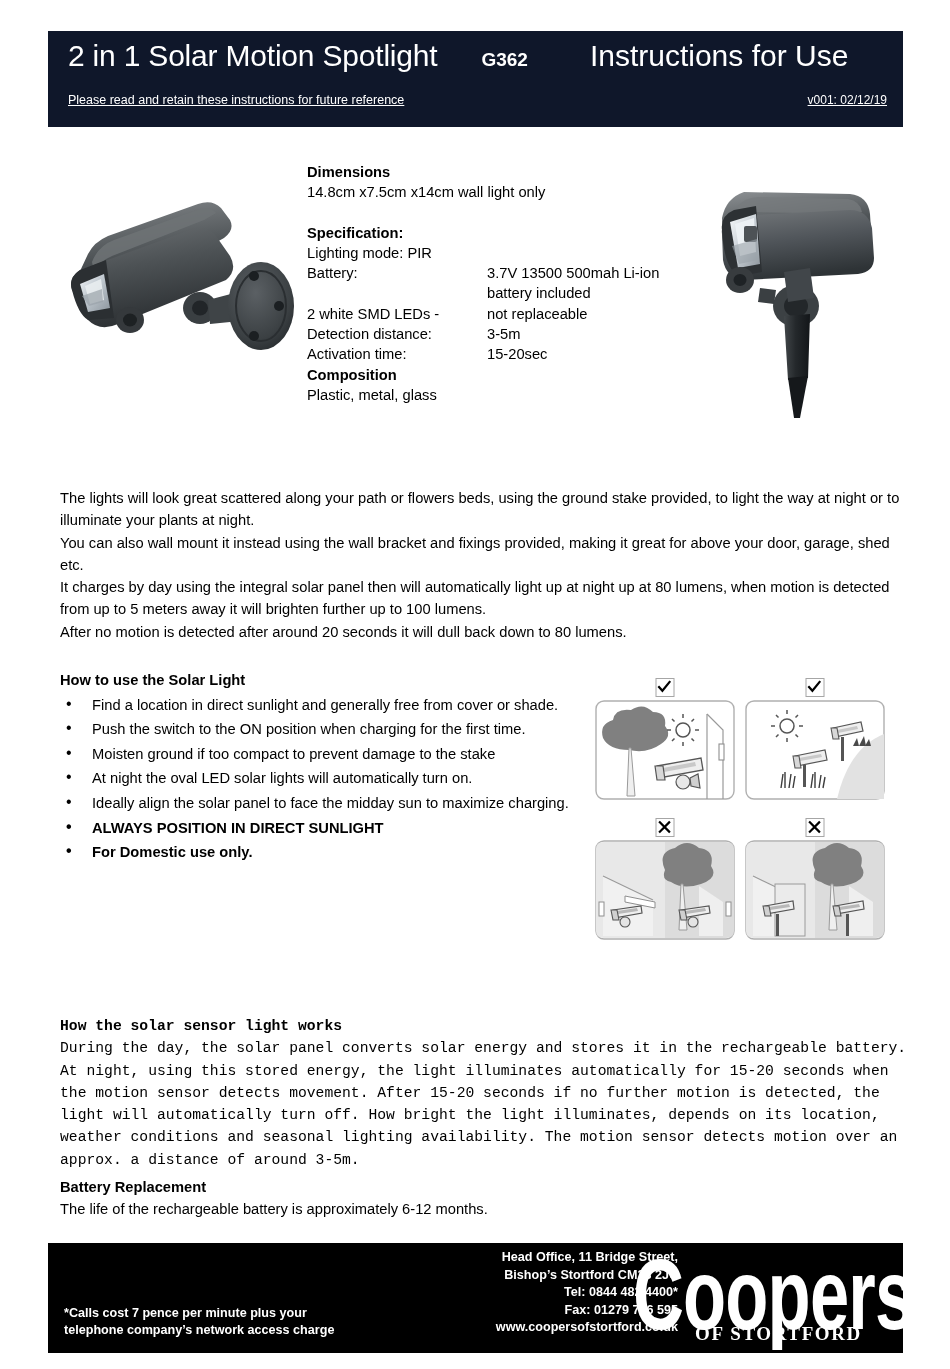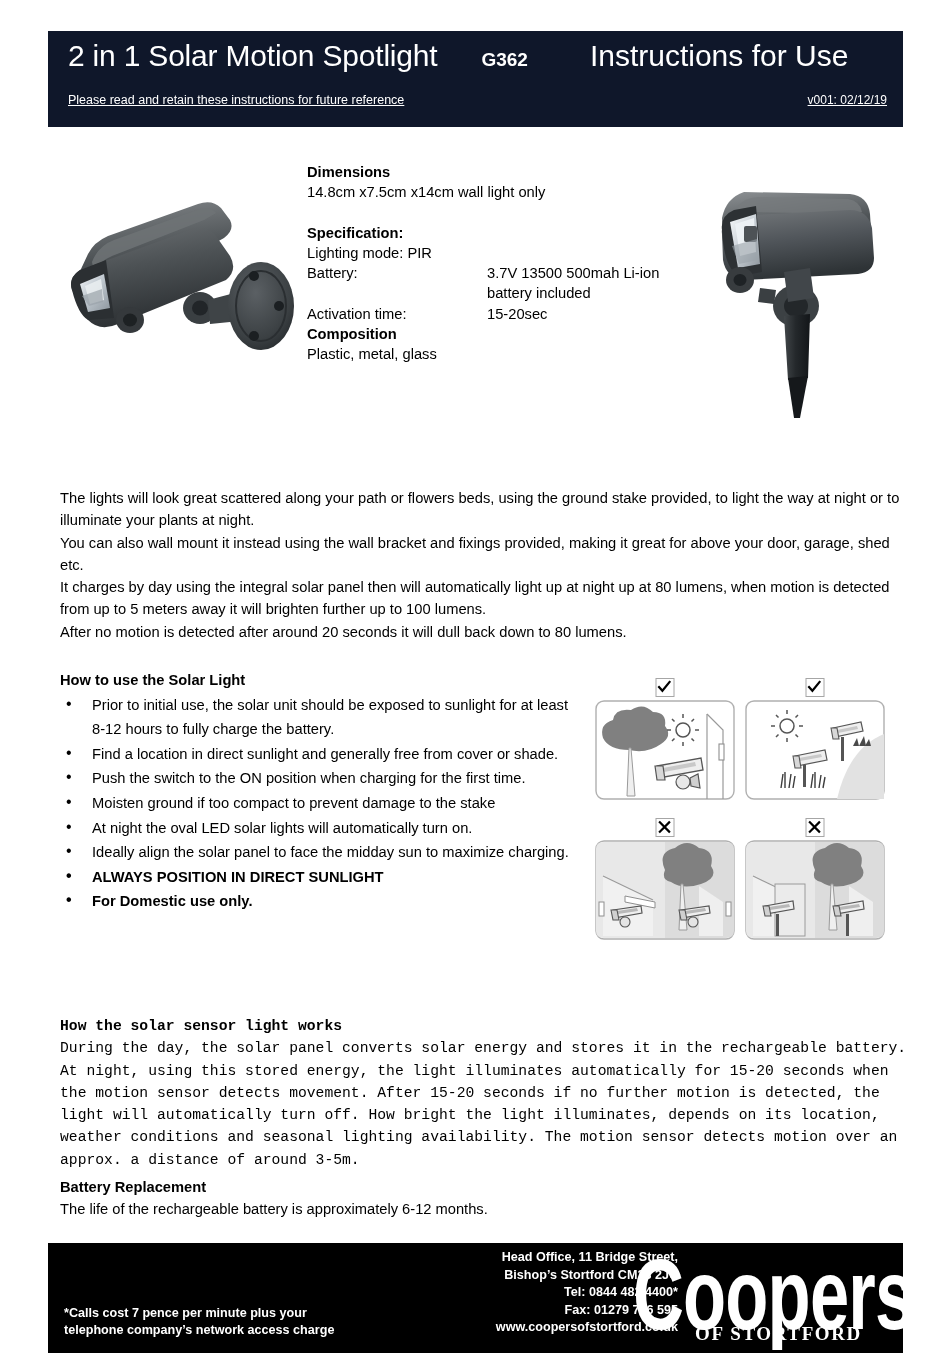--- a/index.html
+++ b/index.html
@@ -411,38 +411,45 @@
   <div>Lighting mode:  PIR</div>
   <div class="spec-row">
     <span class="spec-label">Battery:</span>
     <span class="spec-value">3.7V 13500 500mah Li-ion</span>
   </div>
   <div class="spec-row">
     <span class="spec-label"></span>
     <span class="spec-value">battery included</span>
   </div>
   <div class="spec-row">
+    <span class="spec-label">2 white SMD LEDs -</span>
+    <span class="spec-value">not replaceable</span>
+  </div>
+  <div class="spec-row">
+    <span class="spec-label">Detection distance:</span>
+    <span class="spec-value">3-5m</span>
+  </div>
+  <div class="spec-row">
     <span class="spec-label">Activation time:</span>
     <span class="spec-value">15-20sec</span>
   </div>
   <div class="spec-head">Composition</div>
   <div>Plastic, metal, glass</div>
 </div>
 
 <div class="intro-block">
   <p>The lights will look great scattered along your path or flowers beds, using the ground stake provided, to light the way at night or to illuminate your plants at night.</p>
   <p>You can also wall mount it instead using the wall bracket and fixings provided, making it great for above your door, garage, shed etc.</p>
   <p>It charges by day using the integral solar panel then will automatically light up at night up at 80 lumens, when motion is detected from up to 5 meters away it will brighten further up to 100 lumens.</p>
   <p>After no motion is detected after around 20 seconds it will dull back down to 80 lumens.</p>
 </div>
 
 <div class="howto-block">
   <div class="howto-title">How to use the Solar Light</div>
   <ul class="howto-list">
-    <li>Prior to initial use, the solar unit should be exposed to sunlight for at least 8-12 hours to fully charge the battery.</li>
     <li>Find a location in direct sunlight and generally free from cover or shade.</li>
     <li>Push the switch to the ON position when charging for the first time.</li>
     <li>Moisten ground if too compact to prevent damage to the stake</li>
     <li>At night the oval LED solar lights will automatically turn on.</li>
     <li>Ideally align the solar panel to face the midday sun to maximize charging.</li>
     <li class="bold">ALWAYS POSITION IN DIRECT SUNLIGHT</li>
     <li class="bold">For Domestic use only.</li>
   </ul>
 </div>
 

